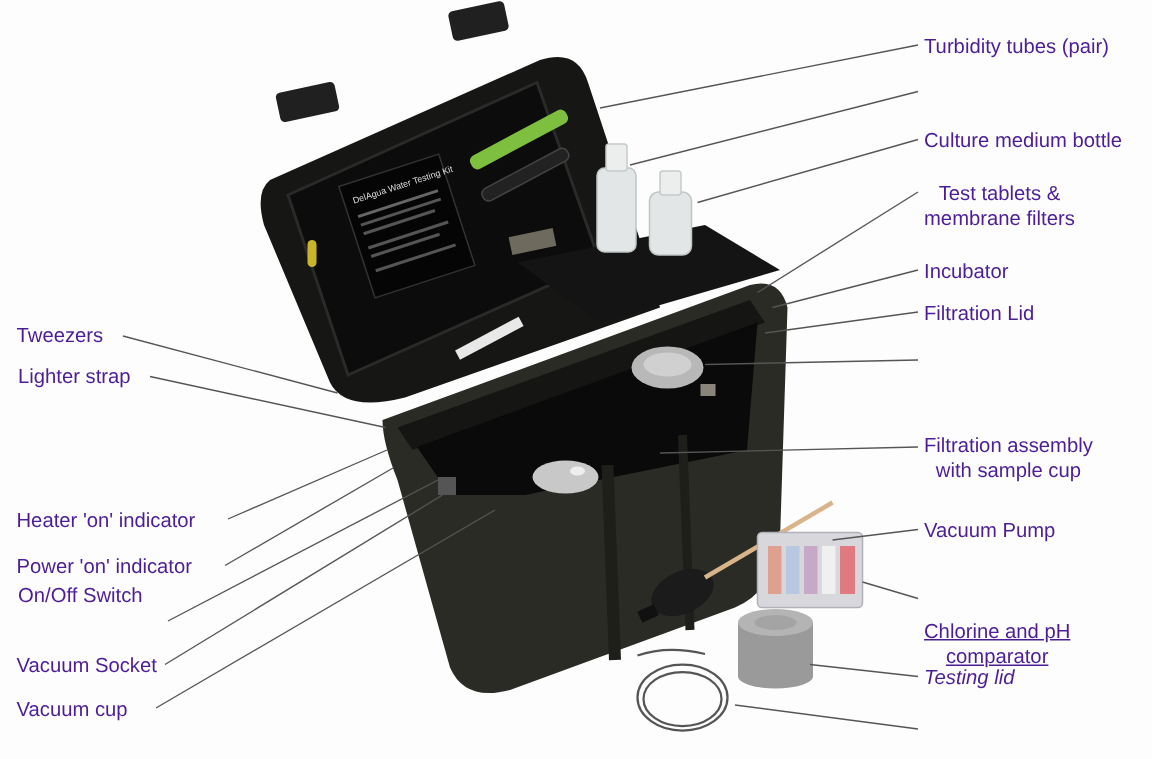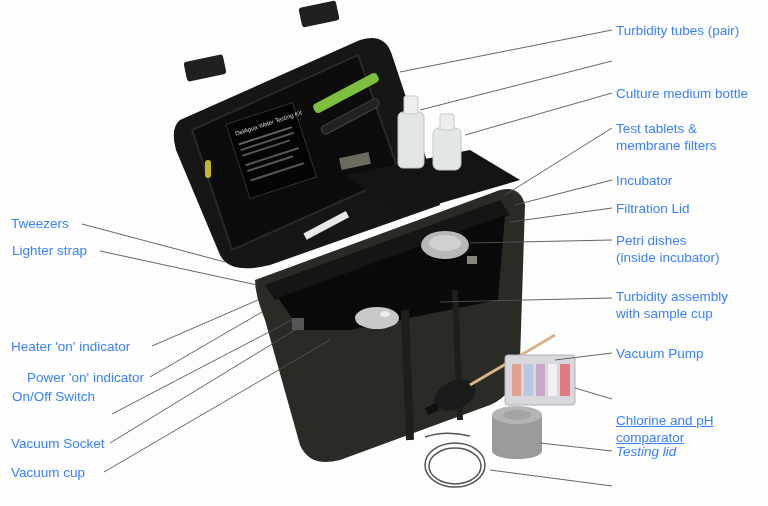--- a/index.html
+++ b/index.html
@@ -1,20 +1,20 @@
 <!DOCTYPE html>
 <html><head>
 <meta charset="utf-8">
 <style>
   html, body { margin:0; padding:0; background:#fdfdfd; }
   #stage { position:relative; width:768px; height:506px; overflow:hidden; background:#fdfdfd;
     font-family:"Liberation Sans", sans-serif; color:#1a1a1a; }
   svg.art { position:absolute; left:0; top:0; }
-  .lbl { position:absolute; font-size:13.5px; line-height:17px; white-space:nowrap; color:#3b82f6; }
-  .lbl.two { white-space:pre-line; }
+  .lbl { position:absolute; font-size:13.5px; line-height:17px; white-space:nowrap; color:#4c1d95; }
+  .lbl.two { white-space:pre-line;text-align:center; }
 </style>
 </head>
 <body>
 
 <div id="stage">
 
   <svg class="art" width="768" height="506" viewBox="0 0 768 506">
 
     <g>
       <path d="M180 120 L360 40 Q385 32 392 55 L430 170 L440 205 L270 265 Q230 275 220 255 L176 150 Q170 128 180 120 Z" fill="#161614"></path>
@@ -123,31 +123,29 @@
       <line x1="104" y1="472" x2="330" y2="340"></line>
     </g>
   </svg>
 
   <div class="lbl" style="left:616px; top:22px;">Turbidity tubes (pair)</div>
   <div class="lbl" style="left:616px; top:85px;">Culture medium bottle</div>
   <div class="lbl two" style="left:616px; top:120px;">Test tablets &amp;
 membrane filters</div>
   <div class="lbl" style="left:616px; top:172px;">Incubator</div>
   <div class="lbl" style="left:616px; top:200px;">Filtration Lid</div>
-  <div class="lbl two" style="left:616px; top:232px;">Petri dishes
-(inside incubator)</div>
-  <div class="lbl two" style="left:616px; top:288px;">Turbidity assembly
+  <div class="lbl two" style="left:616px; top:288px;">Filtration assembly
 with sample cup</div>
   <div class="lbl" style="left:616px; top:345px;">Vacuum Pump</div>
   <div class="lbl two" style="left:616px; top:412px;text-decoration:underline;">Chlorine and pH
 comparator</div>
   <div class="lbl" style="left:616px; top:443px;font-style:italic;">Testing lid</div>
   <div class="lbl" style="left:616px; top:478px;margin-top:44px;">Sample cable</div>
 
   <div class="lbl" style="left:11px; top:215px;">Tweezers</div>
   <div class="lbl" style="left:12px; top:242px;">Lighter strap</div>
   <div class="lbl" style="left:11px; top:338px;">Heater 'on' indicator</div>
-  <div class="lbl" style="left:11px; top:369px;margin-left:16px;">Power 'on' indicator</div>
+  <div class="lbl" style="left:11px; top:369px;">Power 'on' indicator</div>
   <div class="lbl" style="left:12px; top:388px;">On/Off Switch</div>
   <div class="lbl" style="left:11px; top:435px;">Vacuum Socket</div>
   <div class="lbl" style="left:11px; top:464px;">Vacuum cup</div>
 
 </div>
 
 </body></html>

